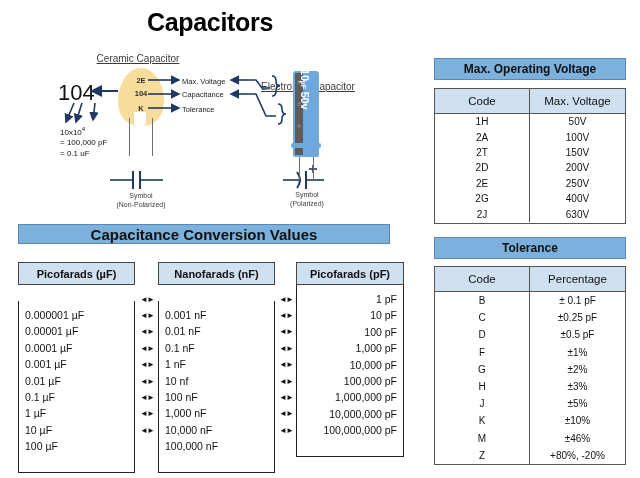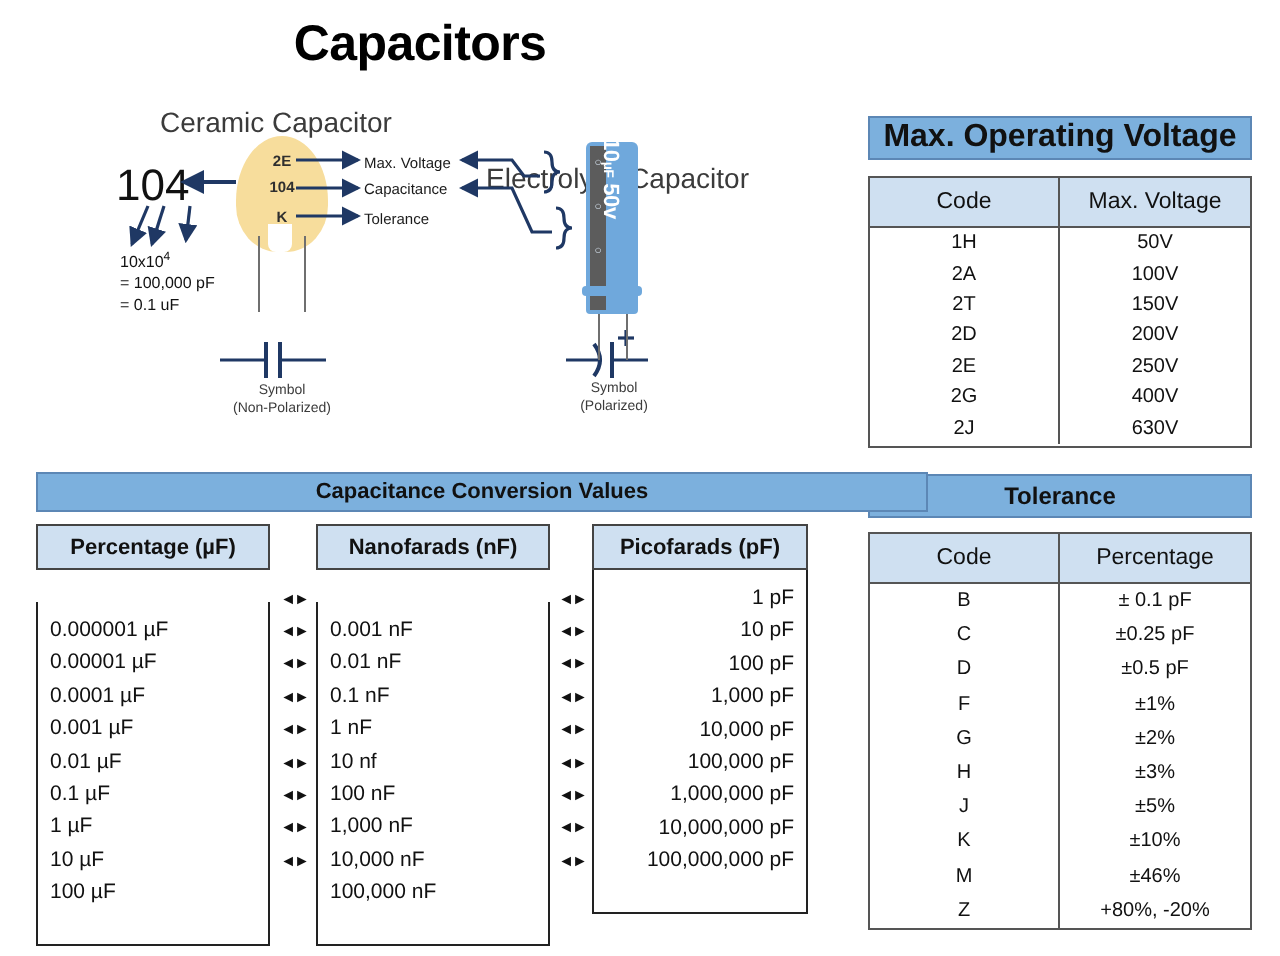--- a/index.html
+++ b/index.html
@@ -15,22 +15,22 @@
 
   
   #page-title {
     position: absolute; left: 0; top: 8px; width: 420px;
     text-align: center;
     font-size: 25px; font-weight: bold; letter-spacing: -0.3px;
   }
 
   
   .diagram-caption {
-    position: absolute; font-size: 14px; color: #3b3b3b;
-    white-space: nowrap; text-align: center;
+    position: absolute; font-size: 10px; color: #3b3b3b;
+    white-space: nowrap; text-align: center; text-decoration: underline;
   }
   #ceramic-caption { left: 78px; top: 53px; width: 120px; }
   #electrolytic-caption { left: 243px; top: 53px; width: 130px; margin-top: 28px; }
 
   
   #ceramic-body {
     position: absolute; left: 118px; top: 68px; width: 46px; height: 58px;
     background: #f7dd9c; border-radius: 50% 50% 46% 46% / 56% 56% 40% 40%;
   }
   #ceramic-notch {
@@ -133,37 +133,37 @@
   .trow { display: flex; }
   .cell {
     font-size: 10px; color: #111;
     padding: 1px 4px;
     display: flex; align-items: center; justify-content: center;
     overflow: hidden; white-space: nowrap;
   }
   .col-div { border-right: 1px solid #555; }
 
   
-  #voltage-banner { left: 434px; top: 58px; width: 192px; height: 22px; font-size: 16px; }
+  #voltage-banner { left: 434px; top: 58px; width: 192px; height: 22px; font-size: 12px; }
   #voltage-table  { left: 434px; top: 88px; width: 192px; height: 136px; }
   #voltage-table .thead-row .cell { height: 24px; font-size: 11.5px; }
   #voltage-table .trow .cell { height: 15.4px; }
   #voltage-table .c0 { width: 95px; }
   #voltage-table .c1 { width: 95px; }
 
   
   #tolerance-banner { left: 434px; top: 237px; width: 192px; height: 22px; font-size: 12px; }
   #tolerance-table  { left: 434px; top: 266px; width: 192px; height: 199px; }
   #tolerance-table .thead-row .cell { height: 24px; font-size: 11.5px; }
   #tolerance-table .trow .cell { height: 17.2px; }
   #tolerance-table .c0 { width: 95px; }
   #tolerance-table .c1 { width: 95px; }
 
   
-  #conv-banner { left: 18px; top: 236px; width: 446px; height: 20px; font-size: 11px; }
+  #conv-banner { left: 18px; top: 224px; width: 372px; height: 20px; font-size: 15px; }
 
   .conv-col { position: absolute; width: 117px; }
   .conv-head {
     background: #cfe0f1; border: 1px solid #444;
     height: 23px; display: flex; align-items: center; justify-content: center;
     font-size: 11px; font-weight: bold; color: #111;
   }
   .conv-box {
     border: 1px solid #222; border-top: none;
     height: 172px; padding: 6px 6px 0 6px;
@@ -362,21 +362,21 @@
         <div class="trow">
           <div class="cell c0 col-div">Z</div>
           <div class="cell c1">+80%, -20%</div>
         </div>
       </div>
   </div>
 
   <div class="banner" id="conv-banner">Capacitance Conversion Values</div>
 
   <div class="conv-col" id="conv-col-uf">
-    <div class="conv-head">Percentage (µF)</div>
+    <div class="conv-head">Picofarads (µF)</div>
     <div class="conv-box align-left" id="conv-list-uf">
         <div class="conv-item">0.000001 µF</div>
         <div class="conv-item">0.00001 µF</div>
         <div class="conv-item">0.0001 µF</div>
         <div class="conv-item">0.001 µF</div>
         <div class="conv-item">0.01 µF</div>
         <div class="conv-item">0.1 µF</div>
         <div class="conv-item">1 µF</div>
         <div class="conv-item">10 µF</div>
         <div class="conv-item">100 µF</div>

